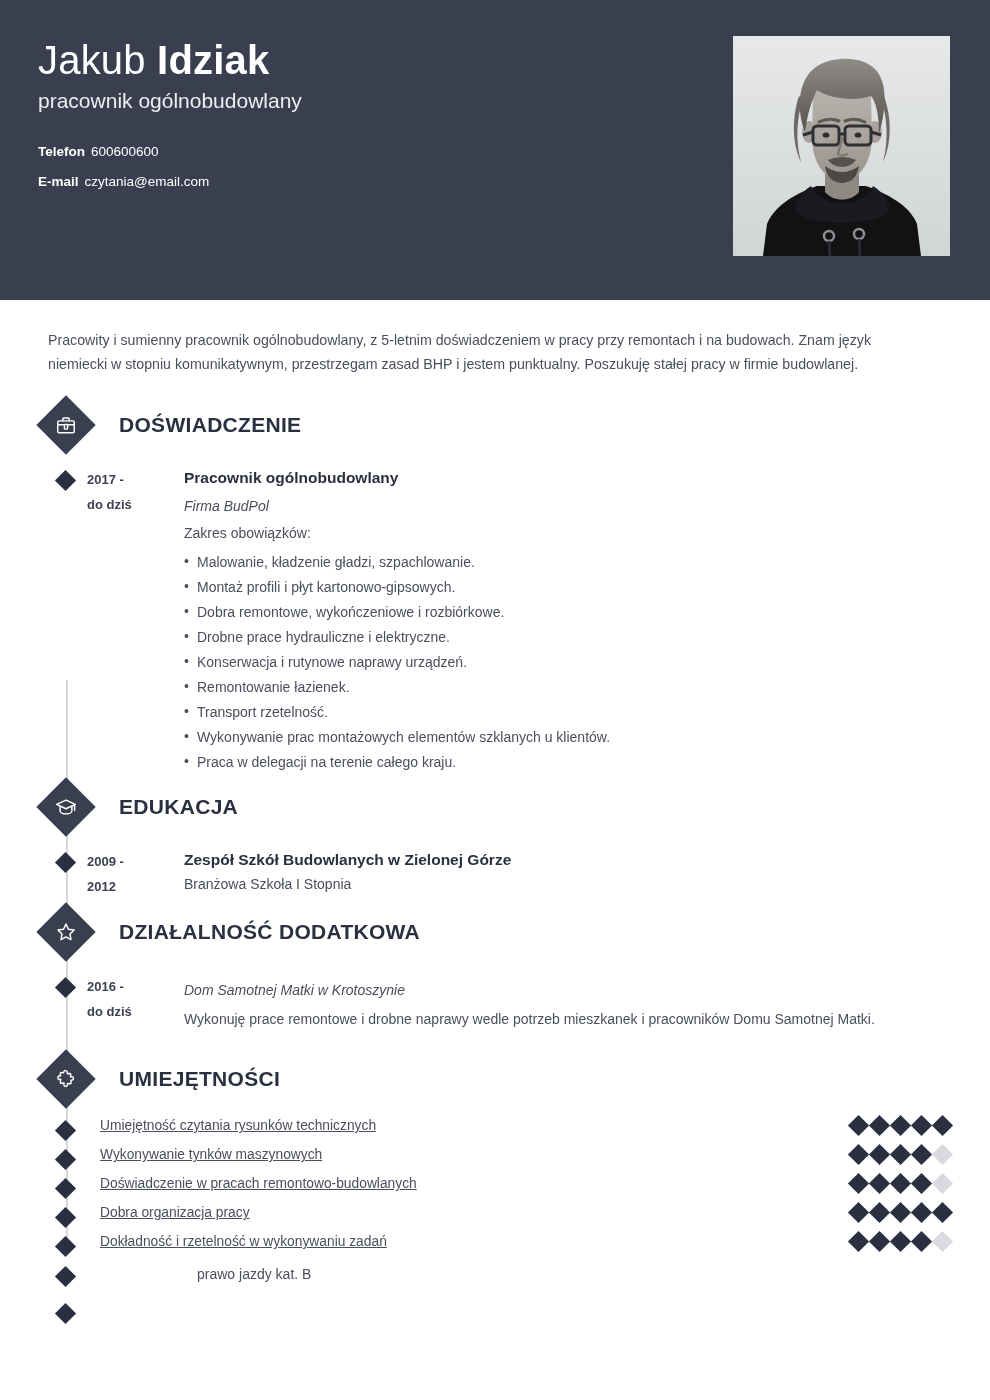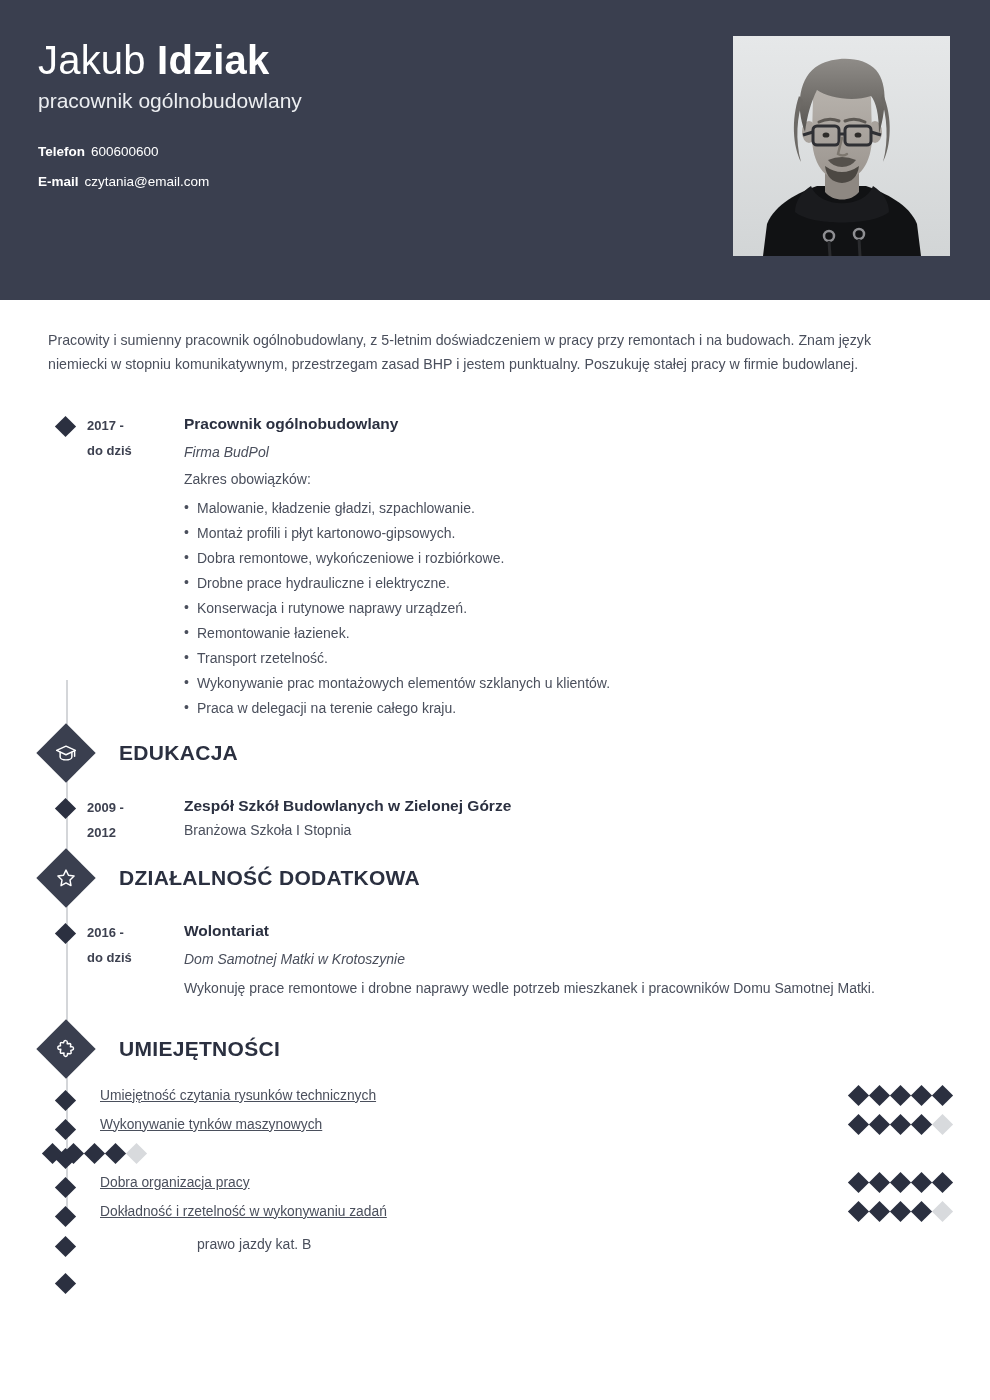--- a/index.html
+++ b/index.html
@@ -326,20 +326,31 @@
 </div>
 
 <div class="content">
 
   <p class="summary">Pracowity i sumienny pracownik ogólnobudowlany, z 5-letnim doświadczeniem w pracy przy remontach i na budowach. Znam język niemiecki w stopniu komunikatywnym, przestrzegam zasad BHP i jestem punktualny. Poszukuję stałej pracy w firmie budowlanej.</p>
 
   <div class="rail"></div>
 
   <div class="sections">
 
+    <div class="section-head">
+      <div class="sec-badge">
+        <svg viewBox="0 0 24 24" fill="none" stroke="#ffffff" stroke-width="1.6" stroke-linecap="round" stroke-linejoin="round">
+          <rect x="3" y="7.5" width="18" height="13" rx="1.4"></rect>
+          <path d="M8.5 7.5V5.6c0-.7.5-1.2 1.2-1.2h4.6c.7 0 1.2.5 1.2 1.2v1.9"></path>
+          <rect x="10.3" y="11.5" width="3.4" height="5" rx="0.7"></rect>
+          <path d="M3 11.8h7.3M13.7 11.8H21"></path>
+        </svg>
+      </div>
+      <div class="sec-title">DOŚWIADCZENIE</div>
+    </div>
 
     <div class="entry">
       <div class="entry-marker">
           <span class="diamond-sm"></span>
         </div>
       <div class="entry-date">
         <div>2017 -</div>
         <div>do dziś</div>
       </div>
       <div class="entry-body">
@@ -396,21 +407,20 @@
 
     <div class="entry">
       <div class="entry-marker">
           <span class="diamond-sm"></span>
         </div>
       <div class="entry-date">
         <div>2016 -</div>
         <div>do dziś</div>
       </div>
       <div class="entry-body">
-        <div class="entry-role">Wolontariat</div>
         <div class="entry-org">Dom Samotnej Matki w Krotoszynie</div>
         <div class="entry-note">Wykonuję prace remontowe i drobne naprawy wedle potrzeb mieszkanek i pracowników Domu Samotnej Matki.</div>
       </div>
     </div>
 
     <div class="section-head" style="margin-top:14px;">
       <div class="sec-badge">
         <svg viewBox="0 0 24 24" fill="none" stroke="#ffffff" stroke-width="1.6" stroke-linecap="round" stroke-linejoin="round">
           <path d="M9.6 4.2a2 2 0 0 1 3.9.6l-.2 1.5 2.9-.2a1 1 0 0 1 1 1.2l-.4 2.4 1.4-.3a1.9 1.9 0 0 1 .7 3.7l-1.6.4.3 2.6a1 1 0 0 1-1.2 1.1l-2.7-.4-.2 1.5a1.9 1.9 0 0 1-3.8-.2l.1-1.8-2.9.3a1 1 0 0 1-1.1-1.2l.5-3.1-1.1.2a1.9 1.9 0 0 1-.8-3.7l1.6-.4-.2-2.3a1 1 0 0 1 1.2-1.1l2.3.3z"></path>
         </svg>
@@ -437,20 +447,21 @@
         <span class="rate-d"></span>
         <span class="rate-d"></span>
         <span class="rate-d"></span>
         <span class="rate-d"></span>
         <span class="rate-d off"></span>
       </div>
     </div>
 
     <div class="skill-row">
       <span class="diamond-sm" style="position:absolute;left:13px;top:12px;"></span>
+      <div class="skill-name">Doświadczenie w pracach remontowo-budowlanych</div>
       <div class="skill-rating">
         <span class="rate-d"></span>
         <span class="rate-d"></span>
         <span class="rate-d"></span>
         <span class="rate-d"></span>
         <span class="rate-d off"></span>
       </div>
     </div>
 
     <div class="skill-row">

